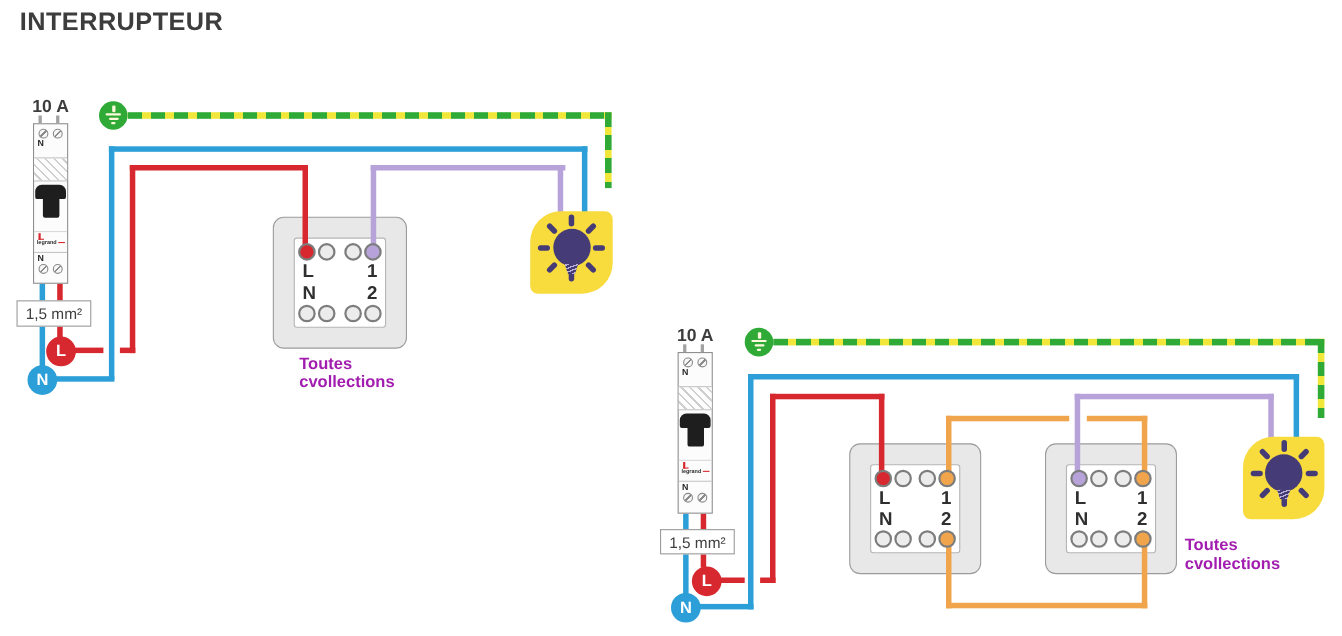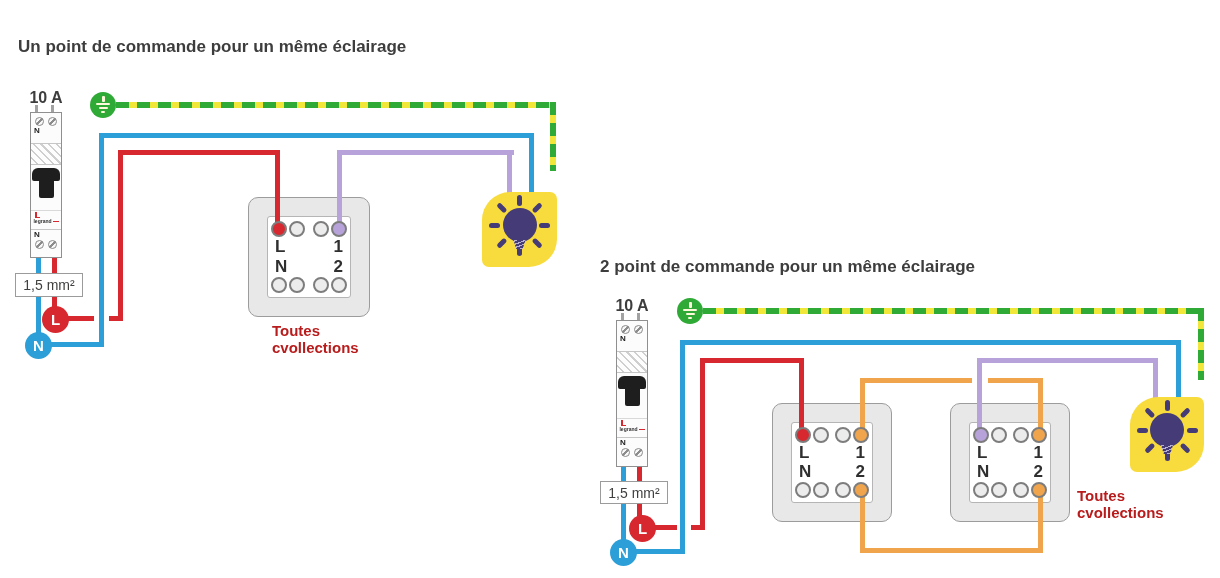--- a/index.html
+++ b/index.html
@@ -57,41 +57,41 @@
             justify-content:space-between;padding:4px 0;}
   .trow{display:flex;justify-content:space-between;padding:0 3px;}
   .pair{display:flex;gap:2px;}
   .term{position:relative;z-index:10;width:16px;height:16px;border-radius:50%;
         background:var(--term_fill);border:2px solid var(--term_border);}
   .f-red{background:var(--red);}
   .f-purple{background:var(--purple);}
   .f-orange{background:var(--orange);}
   .lrow{display:flex;justify-content:space-between;padding:0 7px;font-size:17px;font-weight:bold;
         color:#2f2f2f;line-height:18px;}
-  .caption{position:absolute;font-size:15px;font-weight:bold;color:#b91c1c;line-height:17px;z-index:3;}
+  .caption{position:absolute;font-size:15px;font-weight:bold;color:#a21caf;line-height:17px;z-index:3;}
   
   .lamp{position:absolute;background:var(--lamp_yellow);border-radius:28px 7px 28px 7px;z-index:6;}
   .bulb{position:absolute;left:50%;top:44%;width:34px;height:34px;margin:-17px 0 0 -17px;
         border-radius:50%;background:var(--bulb_navy);}
   .bulb-base{position:absolute;left:50%;top:44%;margin:15px 0 0 -8px;width:16px;height:9px;
         clip-path:polygon(12% 0,88% 0,70% 100%,30% 100%);
         background:repeating-linear-gradient(-20deg,var(--bulb_navy) 0 2px,#b9b0d6 2px 3.2px);}
   .ray{position:absolute;left:50%;top:44%;width:5px;height:11px;margin:-5.5px 0 0 -2.5px;
        border-radius:2.5px;background:var(--bulb_navy);}
   .r0{transform:rotate(0deg) translateY(-25px);}   .r45{transform:rotate(45deg) translateY(-25px);}
   .r90{transform:rotate(90deg) translateY(-25px);} .r135{transform:rotate(135deg) translateY(-25px);}
   .r180{transform:rotate(180deg) translateY(-25px);}.r225{transform:rotate(225deg) translateY(-25px);}
   .r270{transform:rotate(270deg) translateY(-25px);}.r315{transform:rotate(315deg) translateY(-25px);}
 </style>
 </head>
 <body>
 
 <div class="canvas">
 
-  <div class="subtitle" style="left:18px;top:37px;">Un point de commande pour un même éclairage</div>
+  <div class="title" style="left:18px;top:6px;">INTERRUPTEUR</div>
 
   <div class="rating" style="left:23px;top:89px;">10 A</div>
 
   <div class="earth-h" style="left:116px;top:102px;width:440px;height:6px;"></div>
   <div class="earth-v" style="left:550px;top:102px;width:6px;height:69px;"></div>
   <div class="earth" style="left:90px;top:92px;">
     <span class="e-stem"></span>
       <span class="e-b1"></span>
       <span class="e-b2"></span>
       <span class="e-b3"></span>
@@ -189,21 +189,20 @@
       <span class="ray r90"></span>
       <span class="ray r135"></span>
     <span class="ray r180"></span>
       <span class="ray r225"></span>
       <span class="ray r270"></span>
       <span class="ray r315"></span>
     <div class="bulb"></div>
     <div class="bulb-base"></div>
   </div>
 
-  <div class="subtitle" style="left:600px;top:257px;">2 point de commande pour un même éclairage</div>
 
   <div class="rating" style="left:609px;top:297px;">10 A</div>
 
   <div class="earth-h" style="left:703px;top:308px;width:501px;height:6px;"></div>
   <div class="earth-v" style="left:1198px;top:308px;width:6px;height:72px;"></div>
   <div class="earth" style="left:677px;top:298px;">
     <span class="e-stem"></span>
       <span class="e-b1"></span>
       <span class="e-b2"></span>
       <span class="e-b3"></span>

